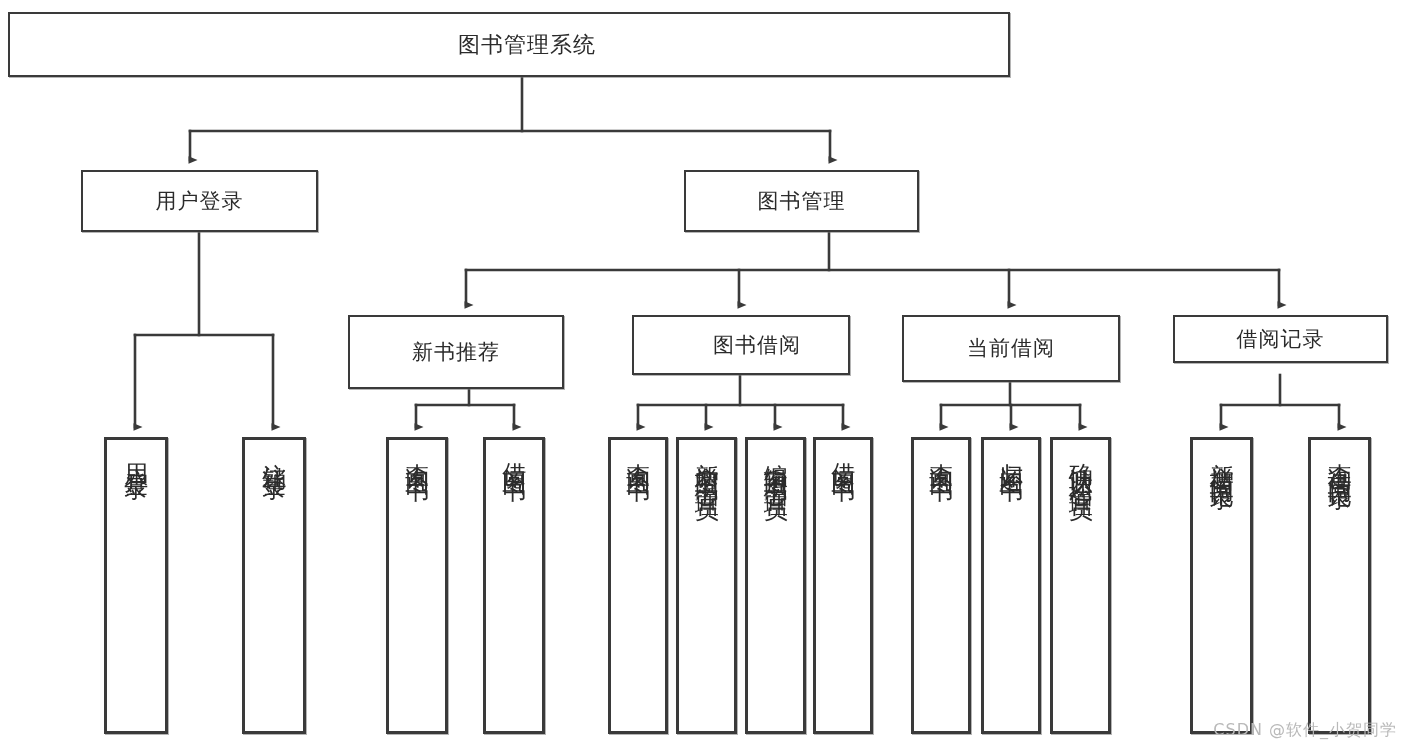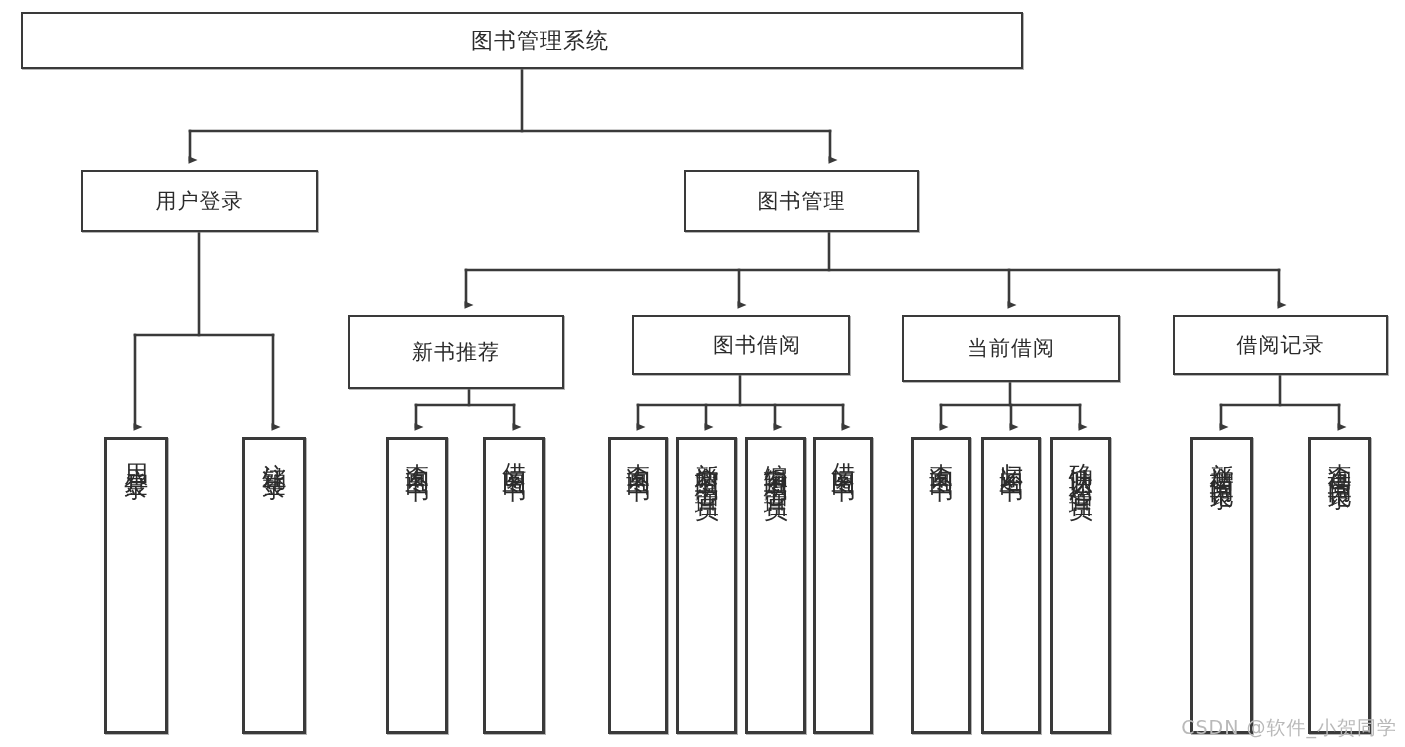--- a/index.html
+++ b/index.html
@@ -44,21 +44,21 @@
     font-size:24px;
     line-height:1.02;
     letter-spacing:5px;
     white-space:nowrap;
     text-align:left;
   }
   .watermark{
     position:absolute;
     right:8px;
     bottom:6px;
-    font-size:19px;
+    font-size:16px;
     color:#b9b9b9;
     letter-spacing:1px;
     white-space:nowrap;
     font-family:"DejaVu Sans","Liberation Sans",sans-serif;
   }
 </style>
 </head>
 <body>
 
 <div id="diagram">
@@ -106,41 +106,41 @@
       <path d="M 1011 405 L 1011 427" marker-end="url(#arrow)"></path>
       <path d="M 1080 405 L 1080 427" marker-end="url(#arrow)"></path>
 
       <path d="M 1280 375 L 1280 405"></path>
       <path d="M 1221 405 L 1339 405"></path>
       <path d="M 1221 405 L 1221 427" marker-end="url(#arrow)"></path>
       <path d="M 1339 405 L 1339 427" marker-end="url(#arrow)"></path>
     </g>
   </svg>
 
-  <div class="node root" style="left: 21px; top: 12px; width: 1002px; height: 57px; padding-left: 36px;">
+  <div class="node root" style="left: 8px; top: 12px; width: 1002px; height: 65px; padding-left: 36px;">
     <span class="label">图书管理系统</span>
   </div>
 
   <div class="node lvl2" style="left: 81px; top: 170px; width: 237px; height: 62px;">
     <span class="label">用户登录</span>
   </div>
   <div class="node lvl2" style="left: 684px; top: 170px; width: 235px; height: 62px;">
     <span class="label">图书管理</span>
   </div>
 
   <div class="node lvl3" style="left: 348px; top: 315px; width: 216px; height: 74px; text-align: right;">
     <span class="label">新书推荐</span>
   </div>
   <div class="node lvl3" style="left: 632px; top: 315px; width: 218px; height: 60px; padding-left: 32px;">
     <span class="label">图书借阅</span>
   </div>
   <div class="node lvl3" style="left: 902px; top: 315px; width: 218px; height: 67px;">
     <span class="label">当前借阅</span>
   </div>
-  <div class="node lvl3" style="left: 1173px; top: 315px; width: 215px; height: 60px;">
+  <div class="node lvl3" style="left: 1173px; top: 315px; width: 215px; height: 48px;">
     <span class="label">借阅记录</span>
   </div>
 
   <div class="node leaf" style="left: 104px; top: 437px; width: 64px; height: 297px;">
     <span class="label">用户登录</span>
   </div>
   <div class="node leaf" style="left: 242px; top: 437px; width: 64px; height: 297px;">
     <span class="label">注销登录</span>
   </div>
   <div class="node leaf" style="left: 386px; top: 437px; width: 62px; height: 297px;">

